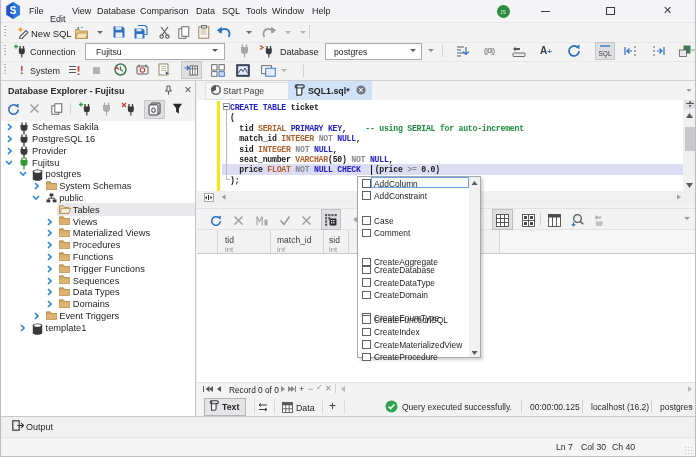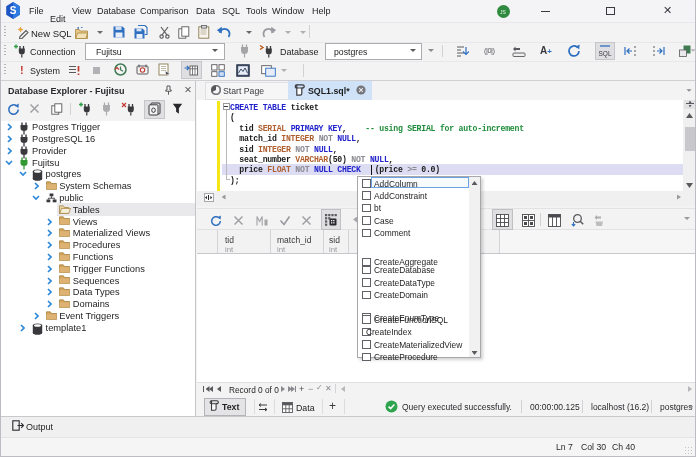--- a/index.html
+++ b/index.html
@@ -328,21 +328,21 @@
       <svg class="abs" style="left:6.5px;top:2.2px;" width="5" height="8" viewBox="0 0 5 8">
         <path d="M1 1 l3 3 -3 3" fill="none" stroke="#2b87d8" stroke-width="1.6"></path>
       </svg>
       <div class="abs" style="left:18.5px;top:1px;">
         <svg width="10" height="13" viewBox="0 0 10 13">
           <path d="M3 0.5 v4 M7 0.5 v4" stroke="#3a3a3e" stroke-width="1.4"></path>
           <path d="M1.5 3 h7 v3 a3.5 3 0 0 1 -3.5 3 a3.5 3 0 0 1 -3.5 -3 z" fill="#3a3a3e"></path>
           <path d="M5 9 v3.5" stroke="#3a3a3e" stroke-width="1.3"></path>
         </svg>
       </div>
-      <div class="abs" style="left:32px;top:1.2px;color:#1e1e1e;">Postgres Trigger</div>
+      <div class="abs" style="left:32px;top:1.2px;color:#1e1e1e;">Schemas Sakila</div>
       <svg class="abs" style="left:6.5px;top:14px;" width="5" height="8" viewBox="0 0 5 8">
         <path d="M1 1 l3 3 -3 3" fill="none" stroke="#2b87d8" stroke-width="1.6"></path>
       </svg>
       <div class="abs" style="left:18.5px;top:12.8px;">
         <svg width="10" height="13" viewBox="0 0 10 13">
           <path d="M3 0.5 v4 M7 0.5 v4" stroke="#3a3a3e" stroke-width="1.4"></path>
           <path d="M1.5 3 h7 v3 a3.5 3 0 0 1 -3.5 3 a3.5 3 0 0 1 -3.5 -3 z" fill="#3a3a3e"></path>
           <path d="M5 9 v3.5" stroke="#3a3a3e" stroke-width="1.3"></path>
         </svg>
       </div>
@@ -786,24 +786,20 @@
 <div id="popup" class="abs" style="left:357px;top:176px;width:124px;height:182px;background:#fff;border:1px solid #a8a8ac;box-shadow:2px 2px 3px rgba(0,0,0,0.18);">
       <div style="position:absolute;left:0px;top:0.5px;width:112px;height:12.4px;">
         <span style="position:absolute;left:13px;top:-0.5px;width:98px;height:11px;border:1px solid #6aa3e0;background:#f8fbfe;"></span>
         <span style="position:absolute;left:4px;top:1.5px;width:8.5px;height:8.5px;border:1px solid #606066;background:#fff;"></span>
         <span style="position:absolute;left:16px;top:1px;font-size:8.4px;">AddColumn</span>
       </div>
       <div style="position:absolute;left:0px;top:12.9px;width:112px;height:12.4px;">
         <span style="position:absolute;left:4px;top:1.5px;width:8.5px;height:8.5px;border:1px solid #606066;background:#fff;"></span>
         <span style="position:absolute;left:16px;top:1px;font-size:8.4px;">AddConstraint</span>
       </div>
-      <div style="position:absolute;left:0px;top:25.3px;width:112px;height:12.4px;">
-        <span style="position:absolute;left:4px;top:1.5px;width:8.5px;height:8.5px;border:1px solid #606066;background:#fff;"></span>
-        <span style="position:absolute;left:16px;top:1px;font-size:8.4px;">bt</span>
-      </div>
       <div style="position:absolute;left:0px;top:37.7px;width:112px;height:12.4px;">
         <span style="position:absolute;left:4px;top:1.5px;width:8.5px;height:8.5px;border:1px solid #606066;background:#fff;"></span>
         <span style="position:absolute;left:16px;top:1px;font-size:8.4px;">Case</span>
       </div>
       <div style="position:absolute;left:0px;top:50.1px;width:112px;height:12.4px;">
         <span style="position:absolute;left:4px;top:1.5px;width:8.5px;height:8.5px;border:1px solid #606066;background:#fff;"></span>
         <span style="position:absolute;left:16px;top:1px;font-size:8.4px;">Comment</span>
       </div>
       <div style="position:absolute;left:0px;top:79px;width:112px;height:12.4px;text-align:center;">
         <span style="position:absolute;left:4px;top:1.5px;width:8.5px;height:8.5px;border:1px solid #606066;background:#fff;"></span>
@@ -824,21 +820,21 @@
       <div style="position:absolute;left:0px;top:124.5px;width:112px;height:12.4px;margin-top:10px;">
         <span style="position:absolute;left:4px;top:1.5px;width:8.5px;height:8.5px;border:1px solid #606066;background:#fff;"></span>
         <span style="position:absolute;left:16px;top:1px;font-size:8.4px;">CreateEnumType</span>
       </div>
       <div style="position:absolute;left:0px;top:136.9px;width:112px;height:12.4px;">
         <span style="position:absolute;left:4px;top:1.5px;width:8.5px;height:8.5px;border:1px solid #606066;background:#fff;"></span>
         <span style="position:absolute;left:16px;top:1px;font-size:8.4px;">CreateFunctionSQL</span>
       </div>
       <div style="position:absolute;left:0px;top:149.3px;width:112px;height:12.4px;">
         <span style="position:absolute;left:4px;top:1.5px;width:8.5px;height:8.5px;border:1px solid #606066;background:#fff;"></span>
-        <span style="position:absolute;left:8px;top:1px;font-size:8.4px;">CreateIndex</span>
+        <span style="position:absolute;left:16px;top:1px;font-size:8.4px;">CreateIndex</span>
       </div>
       <div style="position:absolute;left:0px;top:161.70000000000002px;width:112px;height:12.4px;">
         <span style="position:absolute;left:4px;top:1.5px;width:8.5px;height:8.5px;border:1px solid #606066;background:#fff;"></span>
         <span style="position:absolute;left:16px;top:1px;font-size:8.4px;">CreateMaterializedView</span>
       </div>
       <div style="position:absolute;left:0px;top:174.1px;width:112px;height:12.4px;">
         <span style="position:absolute;left:4px;top:1.5px;width:8.5px;height:8.5px;border:1px solid #606066;background:#fff;"></span>
         <span style="position:absolute;left:16px;top:1px;font-size:8.4px;">CreateProcedure</span>
       </div>
       <div style="position:absolute;right:0;top:0;width:11px;height:180px;background:#f1f1f2;"></div>

